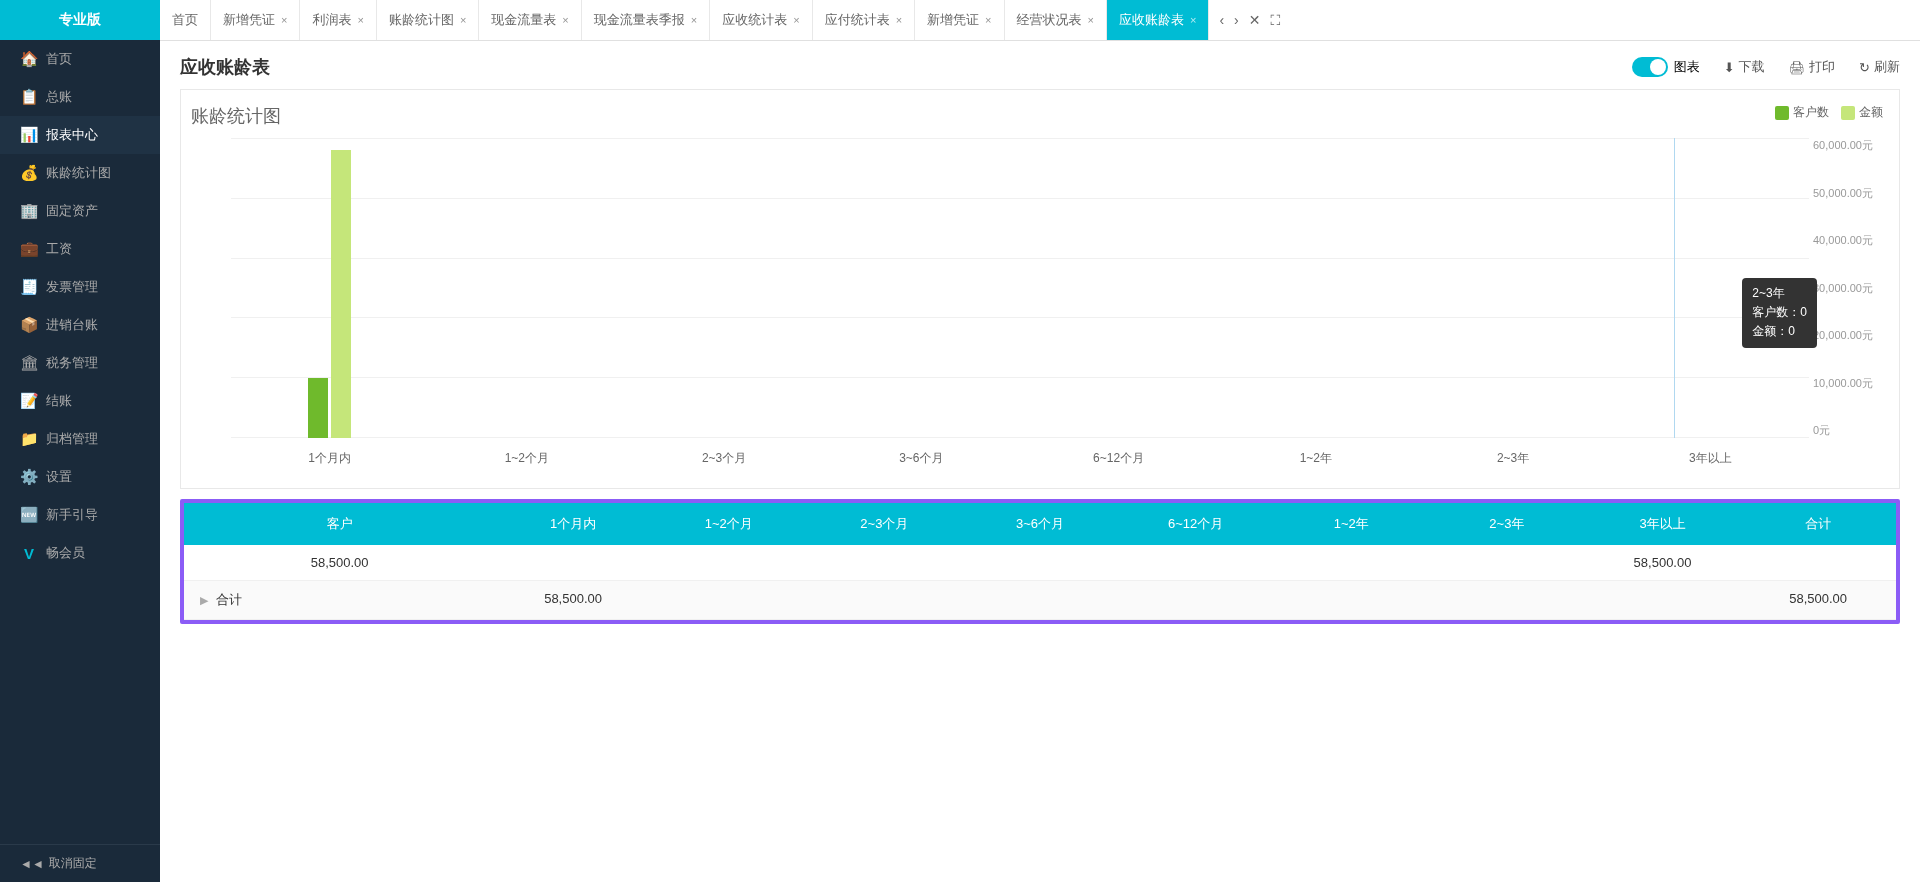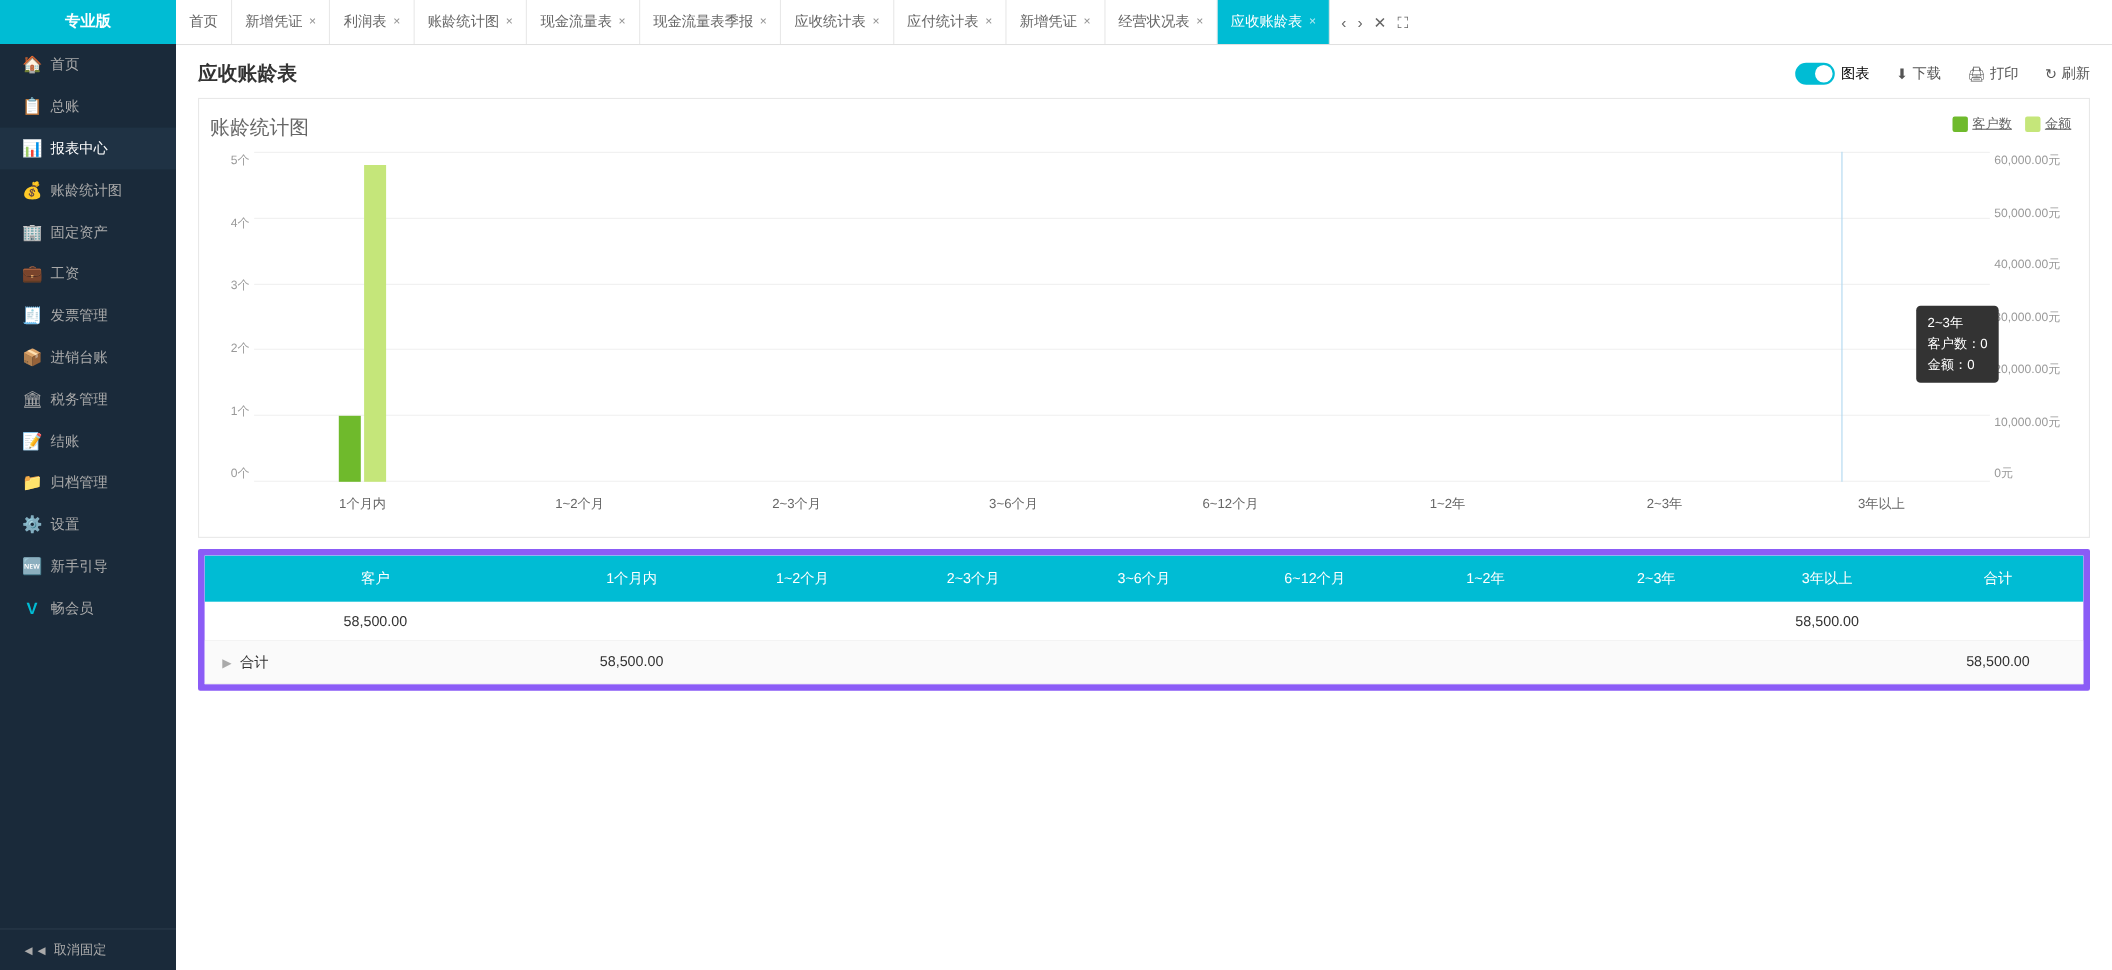--- a/index.html
+++ b/index.html
@@ -34,21 +34,21 @@
     .header-actions { display: flex; align-items: center; gap: 24px; }
     .toggle-switch { display: flex; align-items: center; gap: 6px; }
     .toggle { width: 36px; height: 20px; background: #00bcd4; border-radius: 10px; position: relative; cursor: pointer; }
     .toggle-dot { width: 16px; height: 16px; background: white; border-radius: 50%; position: absolute; top: 2px; right: 2px; }
     .action-btn { display: flex; align-items: center; gap: 4px; color: #555; cursor: pointer; font-size: 13px; }
 
     
     .chart-area { margin: 0 20px 10px 20px; border: 1px solid #e8e8e8; padding: 14px 10px 10px 10px; background: #fff; position: relative; }
     .chart-title { font-size: 18px; color: #666; margin-bottom: 10px; }
     .chart-legend { position: absolute; top: 14px; right: 16px; display: flex; align-items: center; gap: 12px; }
-    .legend-item { display: flex; align-items: center; gap: 4px; font-size: 12px; color: #666; text-decoration: underline; }
+    .legend-item { display: flex; align-items: center; gap: 4px; font-size: 12px; color: #666; }
     .legend-dot { width: 14px; height: 14px; border-radius: 2px; }
 
     .chart-container { position: relative; width: 100%; height: 340px; }
     .y-axis-left { position: absolute; left: 0; top: 0; bottom: 40px; width: 40px; display: flex; flex-direction: column; justify-content: space-between; align-items: flex-end; padding-right: 4px; }
     .y-axis-right { position: absolute; right: 0; top: 0; bottom: 40px; width: 80px; display: flex; flex-direction: column; justify-content: space-between; align-items: flex-start; padding-left: 4px; }
     .y-label { font-size: 11px; color: #999; }
     .x-axis { position: absolute; bottom: 0; left: 40px; right: 80px; height: 40px; display: flex; }
     .x-label-item { flex: 1; display: flex; align-items: center; justify-content: center; font-size: 12px; color: #666; }
     .bars-area { position: absolute; left: 40px; right: 80px; top: 0; bottom: 40px; display: flex; align-items: flex-end; }
     .bar-group { flex: 1; display: flex; align-items: flex-end; justify-content: center; gap: 3px; height: 100%; position: relative; }
@@ -56,21 +56,21 @@
     .bar-green { background: #6fba2c; }
     .bar-lightgreen { background: #c5e67a; }
     .grid-lines { position: absolute; left: 40px; right: 80px; top: 0; bottom: 40px; display: flex; flex-direction: column; justify-content: space-between; pointer-events: none; }
     .grid-line { width: 100%; height: 1px; background: #f0f0f0; }
     .cursor-line { position: absolute; width: 1px; background: #b0d8f0; top: 0; bottom: 40px; left: calc(40px + (9/10) * 100%); }
 
     
     .tooltip { position: absolute; background: #333; color: #fff; padding: 6px 10px; border-radius: 4px; font-size: 12px; line-height: 1.6; pointer-events: none; }
 
     
-    .data-table { margin: 0 20px; border: 6px solid #8b5cf6; border-radius: 2px; overflow: hidden; }
+    .data-table { margin: 0 20px; border: 4px solid #8b5cf6; border-radius: 2px; overflow: hidden; }
     .table-header { display: grid; grid-template-columns: 2fr 1fr 1fr 1fr 1fr 1fr 1fr 1fr 1fr 1fr; background: #00bcd4; color: white; }
     .table-header-cell { padding: 12px 8px; text-align: center; font-size: 13px; font-weight: normal; }
     .table-row { display: grid; grid-template-columns: 2fr 1fr 1fr 1fr 1fr 1fr 1fr 1fr 1fr 1fr; border-bottom: 1px solid #f0f0f0; }
     .table-row.total-row { font-weight: normal; }
     .table-cell { padding: 10px 8px; text-align: center; font-size: 13px; color: #333; }
     .table-cell.left { text-align: left; padding-left: 16px; }
     .total-icon { color: #aaa; font-size: 11px; margin-right: 4px; }
   </style>
 </head>
 <body>
@@ -230,28 +230,20 @@
           <span>客户数</span>
         </div>
         <div class="legend-item">
           <div class="legend-dot" style="background:#c5e67a;"></div>
           <span>金额</span>
         </div>
       </div>
 
       <div class="chart-container">
 
-        <div class="y-axis-left">
-          <span class="y-label">5个</span>
-          <span class="y-label">4个</span>
-          <span class="y-label">3个</span>
-          <span class="y-label">2个</span>
-          <span class="y-label">1个</span>
-          <span class="y-label">0个</span>
-        </div>
 
         <div class="grid-lines">
           <div class="grid-line"></div>
           <div class="grid-line"></div>
           <div class="grid-line"></div>
           <div class="grid-line"></div>
           <div class="grid-line"></div>
           <div class="grid-line"></div>
         </div>
 

